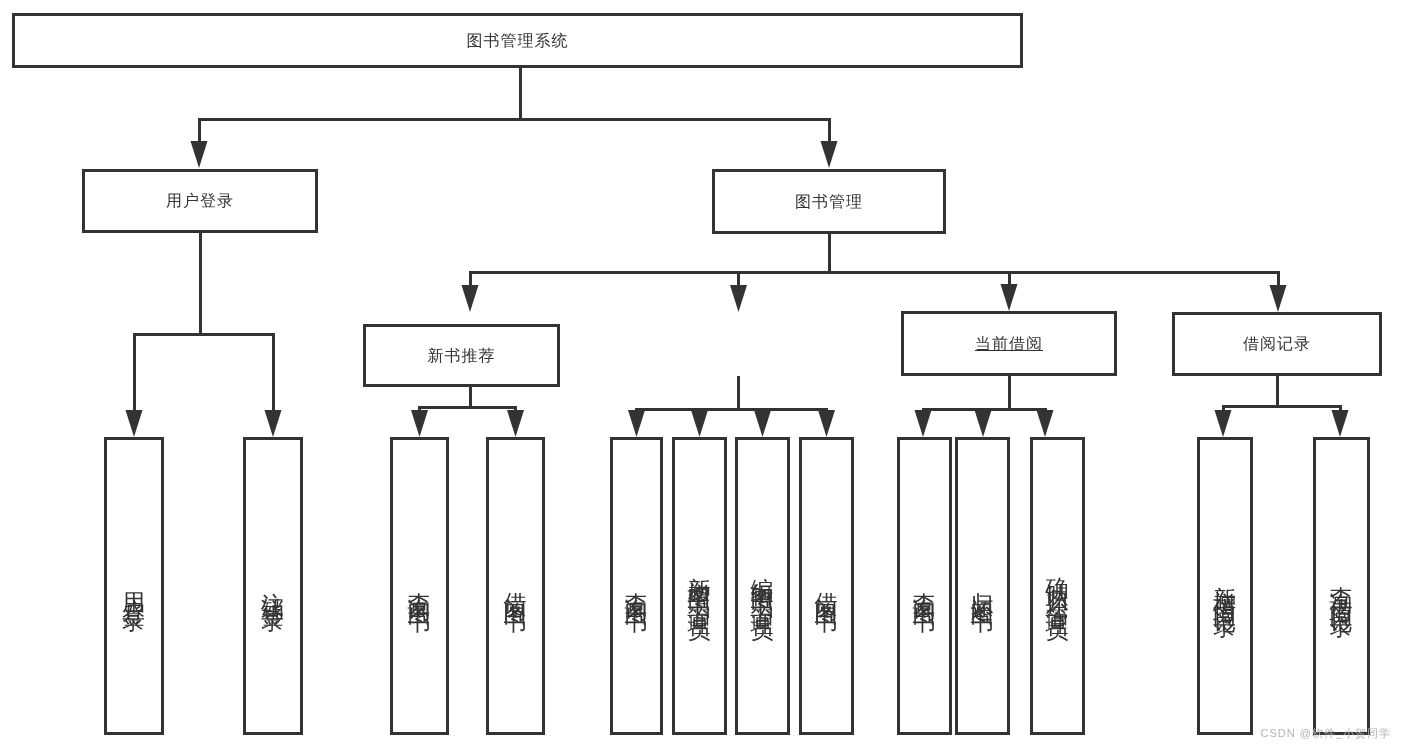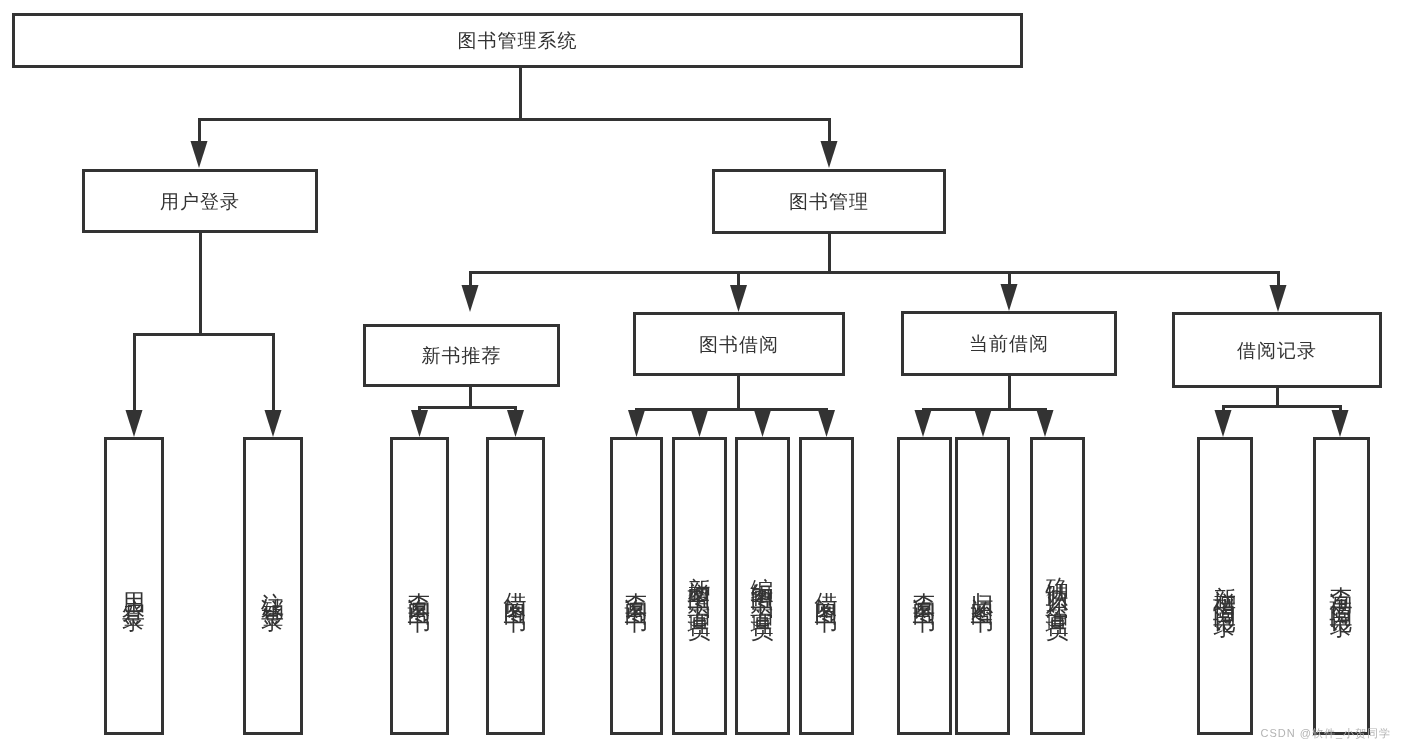--- a/index.html
+++ b/index.html
@@ -15,21 +15,21 @@
   .box{
     position:absolute;
     box-sizing:border-box;
     border:3px solid #333333;
     background:#ffffff;
     display:flex;
     align-items:center;
     justify-content:center;
   }
   .h-label{
-    font-size:19px;
+    font-size:16px;
     line-height:1;
     letter-spacing:1px;
     white-space:nowrap;
   }
   .leaf .v-label{
     display:block;
     writing-mode:vertical-rl;
     text-orientation:mixed;
     font-size:23px;
     line-height:1.05;
@@ -100,27 +100,24 @@
   <div class="box" style="left:82px;top:169px;width:236px;height:64px;">
     <span class="h-label">用户登录</span>
   </div>
   <div class="box" style="left:712px;top:169px;width:234px;height:65px;">
     <span class="h-label">图书管理</span>
   </div>
 
   <div class="box" style="left:363px;top:324px;width:197px;height:63px;">
     <span class="h-label">新书推荐</span>
   </div>
-  <div class="box" style="left:633px;top:312px;width:212px;height:64px;">
-    <span class="h-label">图书借阅</span>
-  </div>
-  <div class="box" style="left:901px;top:311px;width:216px;height:65px;">
+  <div class="box" style="left:901px;top:311px;width:216px;height:65px;text-decoration:underline;">
     <span class="h-label">当前借阅</span>
   </div>
-  <div class="box" style="left:1172px;top:312px;width:210px;height:76px;">
+  <div class="box" style="left:1172px;top:312px;width:210px;height:64px;">
     <span class="h-label">借阅记录</span>
   </div>
 
   <div class="box leaf" style="left:104px;top:437px;width:60px;height:298px;">
     <span class="v-label">用户登录</span>
   </div>
   <div class="box leaf" style="left:243px;top:437px;width:60px;height:298px;">
     <span class="v-label">注销登录</span>
   </div>
   <div class="box leaf" style="left:390px;top:437px;width:59px;height:298px;">

